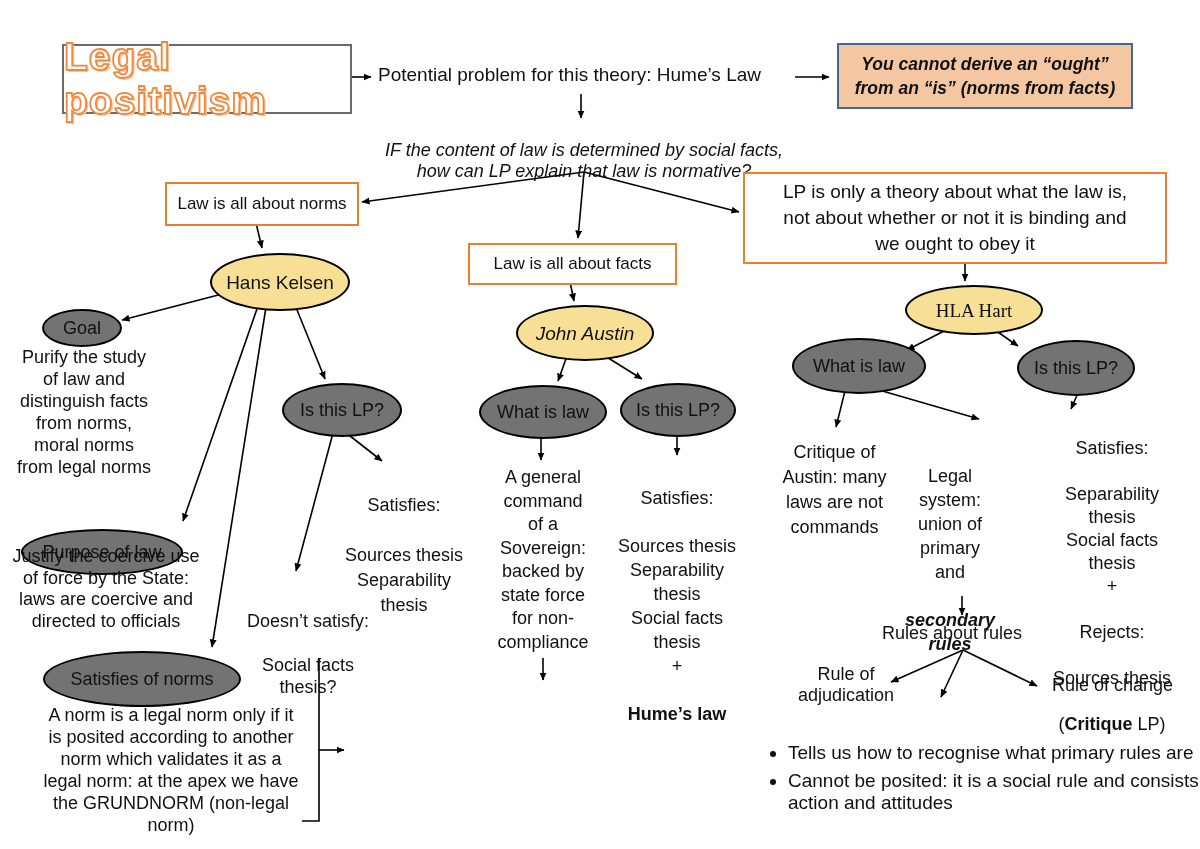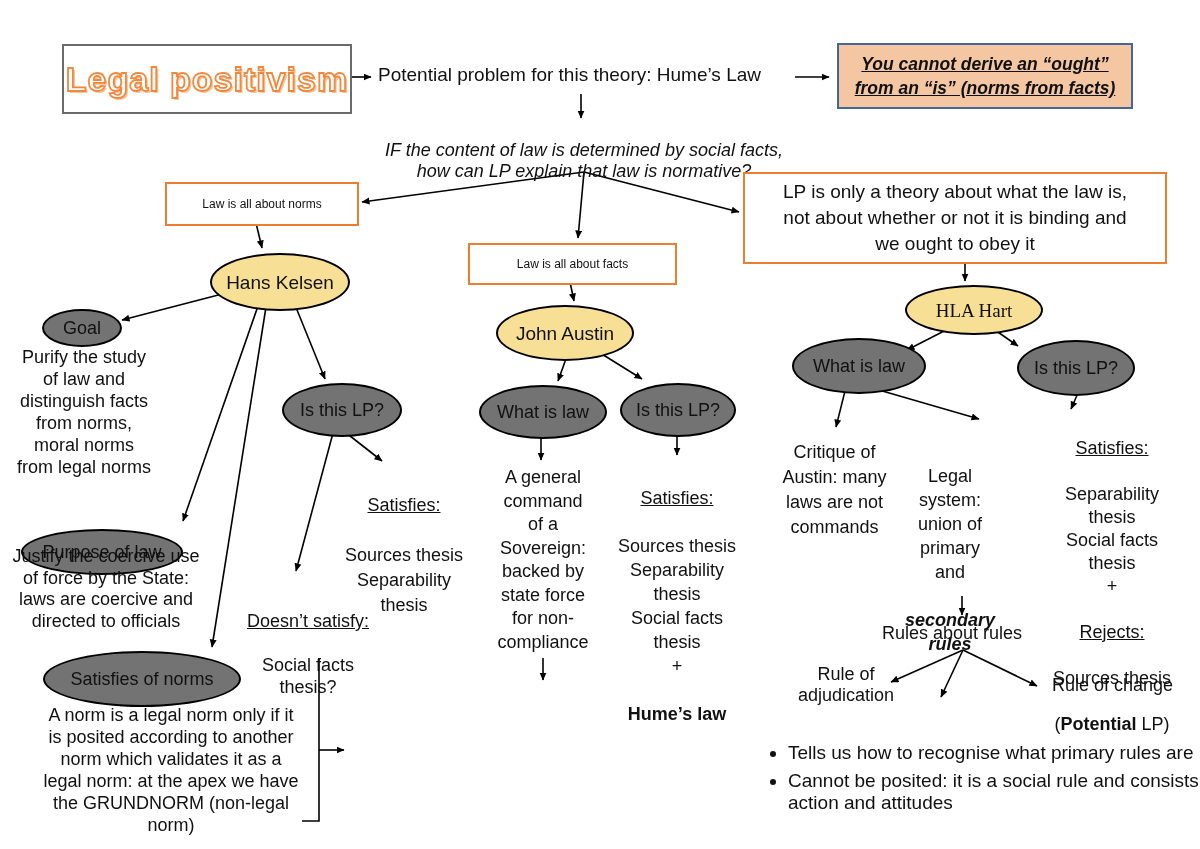--- a/index.html
+++ b/index.html
@@ -8,34 +8,34 @@
   #wires{position:absolute;left:0;top:0;width:1200px;height:849px;}
   .c{stroke:#000;stroke-width:1.6;fill:none;}
   .txt{position:absolute;white-space:pre-line;text-align:center;font-size:18px;line-height:22px;}
   .nowrap{white-space:nowrap;}
   .ellipse{position:absolute;border:2.5px solid #000;border-radius:50%;background:#737373;
            display:flex;align-items:center;justify-content:center;text-align:center;
            font-size:18px;line-height:19px;}
   .person{background:var(--ellipse-fill,#F7E096);font-size:19px;}
   .obox{position:absolute;border:2px solid var(--accent,#ED7D31);background:#fff;
         display:flex;align-items:center;justify-content:center;text-align:center;
-        font-size:12px;line-height:24px;white-space:pre-line;}
+        font-size:17px;line-height:24px;white-space:pre-line;}
   .bbox{position:absolute;border:2px solid #000;background:#fff;
         display:flex;align-items:center;justify-content:center;text-align:center;
         font-size:18px;white-space:pre-line;}
   .titlebox{position:absolute;left:62px;top:44px;width:286px;height:66px;border:2px solid #6b6b6b;
             display:flex;align-items:center;justify-content:center;background:#fff;}
-  .wordart{font-size:34px;font-weight:bold;letter-spacing:1px;color:#fff;
+  .wordart{font-size:39px;font-weight:bold;letter-spacing:1px;color:#fff;
            -webkit-text-stroke:1.8px #f0883e;text-shadow:2px 2px 0 #f8c49a;}
   .note{position:absolute;left:837px;top:43px;width:292px;height:62px;
         background:var(--note-fill,#F4C7A2);border:2px solid var(--note-border,#44679B);
         display:flex;align-items:center;justify-content:center;text-align:center;
-        font-size:17.5px;line-height:24px;font-weight:bold;font-style:italic;white-space:pre-line;text-decoration:underline;}
+        font-size:17.5px;line-height:24px;font-weight:bold;font-style:italic;white-space:pre-line;}
   .italic{font-style:italic;}
-  .u{text-decoration:underline;display:block;}
+  .u{display:block;}
   .blk{display:block;}
   .b{font-weight:bold;}
   .bi{font-weight:bold;font-style:italic;display:block;}
   ul.bullets{position:absolute;left:756px;top:742px;width:436px;margin:0;padding:0 0 0 32px;
              font-size:19px;line-height:22.5px;text-align:left;}
   ul.bullets li{margin-bottom:5px;}
   ul.bullets li:first-child{text-align:justify;}
 </style>
 </head>
 <body>
@@ -90,21 +90,21 @@
   <div class="txt italic" style="left:364px;top:140px;width:440px;line-height:21px;font-size:18px;">IF the content of law is determined by social facts,
 how can LP explain that law is normative?</div>
 
   <div class="obox" style="left:165px;top:182px;width:190px;height:40px;">Law is all about norms</div>
   <div class="obox" style="left:468px;top:243px;width:205px;height:38px;">Law is all about facts</div>
   <div class="obox" style="left:743px;top:172px;width:420px;height:88px;font-size:19px;line-height:26px;border-width:2.5px;">LP is only a theory about what the law is,
 not about whether or not it is binding and
 we ought to obey it</div>
 
   <div class="ellipse person" style="left:210px;top:253px;width:136px;height:54px;">Hans Kelsen</div>
-  <div class="ellipse person" style="left:496px;top:305px;width:134px;height:52px;">John Austin</div>
+  <div class="ellipse person" style="left:516px;top:305px;width:134px;height:52px;font-style:italic;">John Austin</div>
   <div class="ellipse person" style="left:905px;top:285px;width:134px;height:46px;font-family:Liberation Serif, serif;">HLA Hart</div>
 
   <div class="ellipse" style="left:42px;top:309px;width:76px;height:34px;">Goal</div>
   <div class="txt" style="left:4px;top:346px;width:160px;">Purify the study
 of law and
 distinguish facts
 from norms,
 moral norms
 from legal norms</div>
   <div class="ellipse" style="left:21px;top:529px;width:158px;height:42px;">Purpose of law</div>
@@ -178,16 +178,16 @@
   </ul>
   <div class="txt" style="left:1042px;top:414px;width:140px;line-height:23px;">
     <span class="u">Satisfies:</span>
     <span class="blk">Separability
 thesis
 Social facts
 thesis
 +</span>
     <span class="u">Rejects:</span>
     <span class="blk">Sources thesis</span>
-    <span class="blk"><span>(</span><span class="b">Potential</span><span> LP)</span></span>
+    <span class="blk"><span>(</span><span class="b">Critique</span><span> LP)</span></span>
   </div>
 
 </div>
 
 </body></html>

